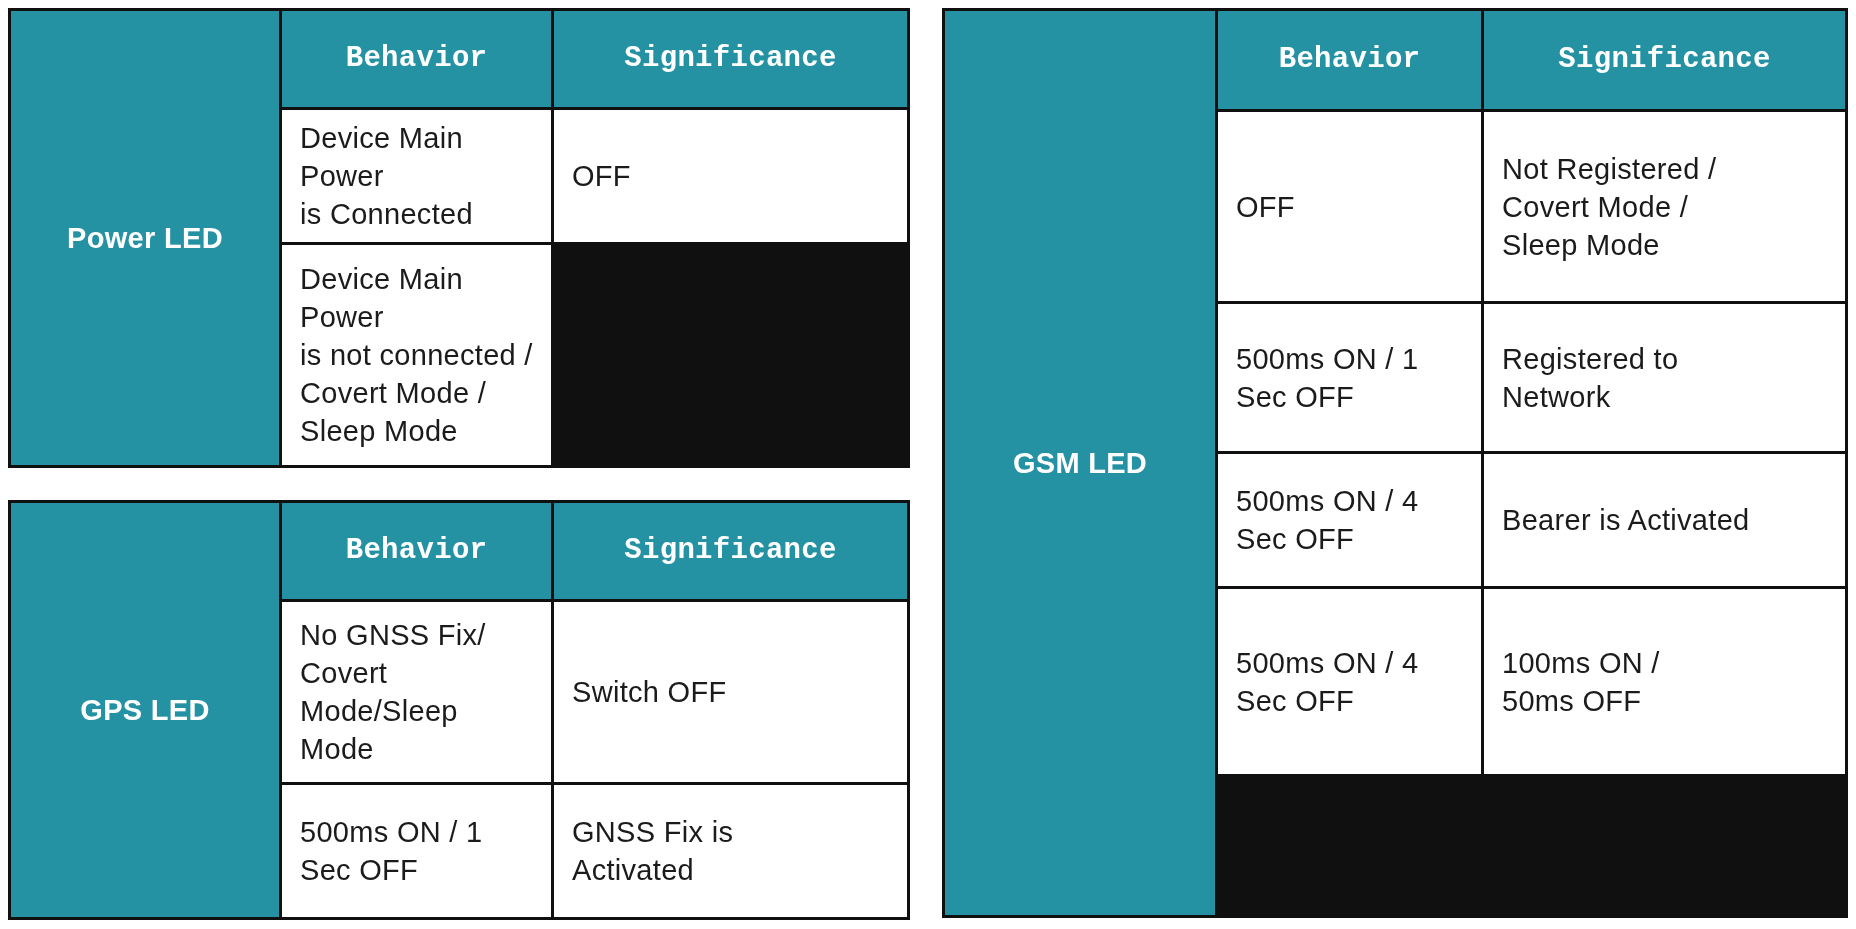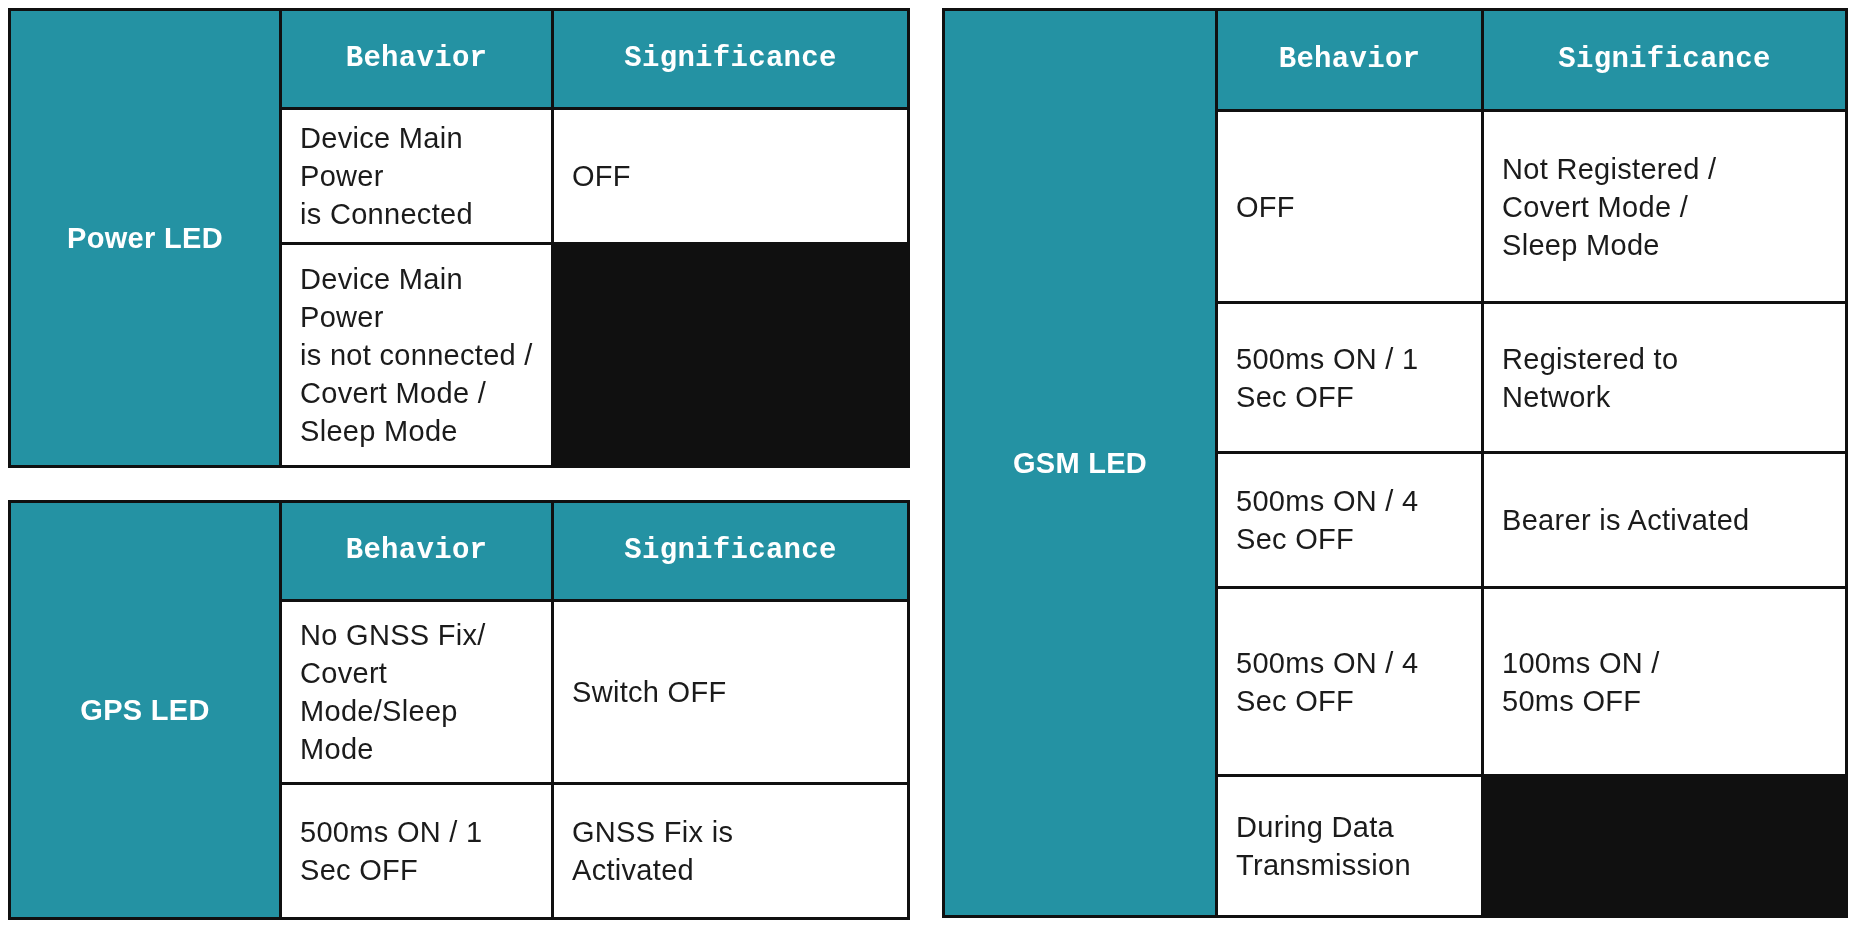--- a/index.html
+++ b/index.html
@@ -80,17 +80,15 @@
 Sec OFF</div>
     <div class="cell pre">Registered to
 Network</div>
     <div class="cell pre">500ms ON / 4
 Sec OFF</div>
     <div class="cell pre">Bearer is Activated</div>
     <div class="cell pre">500ms ON / 4
 Sec OFF</div>
     <div class="cell pre">100ms ON /
 50ms OFF</div>
-    <div class="cell pre">During Data
-Transmission</div>
   </div>
 
 </div>
 
 </body></html>

